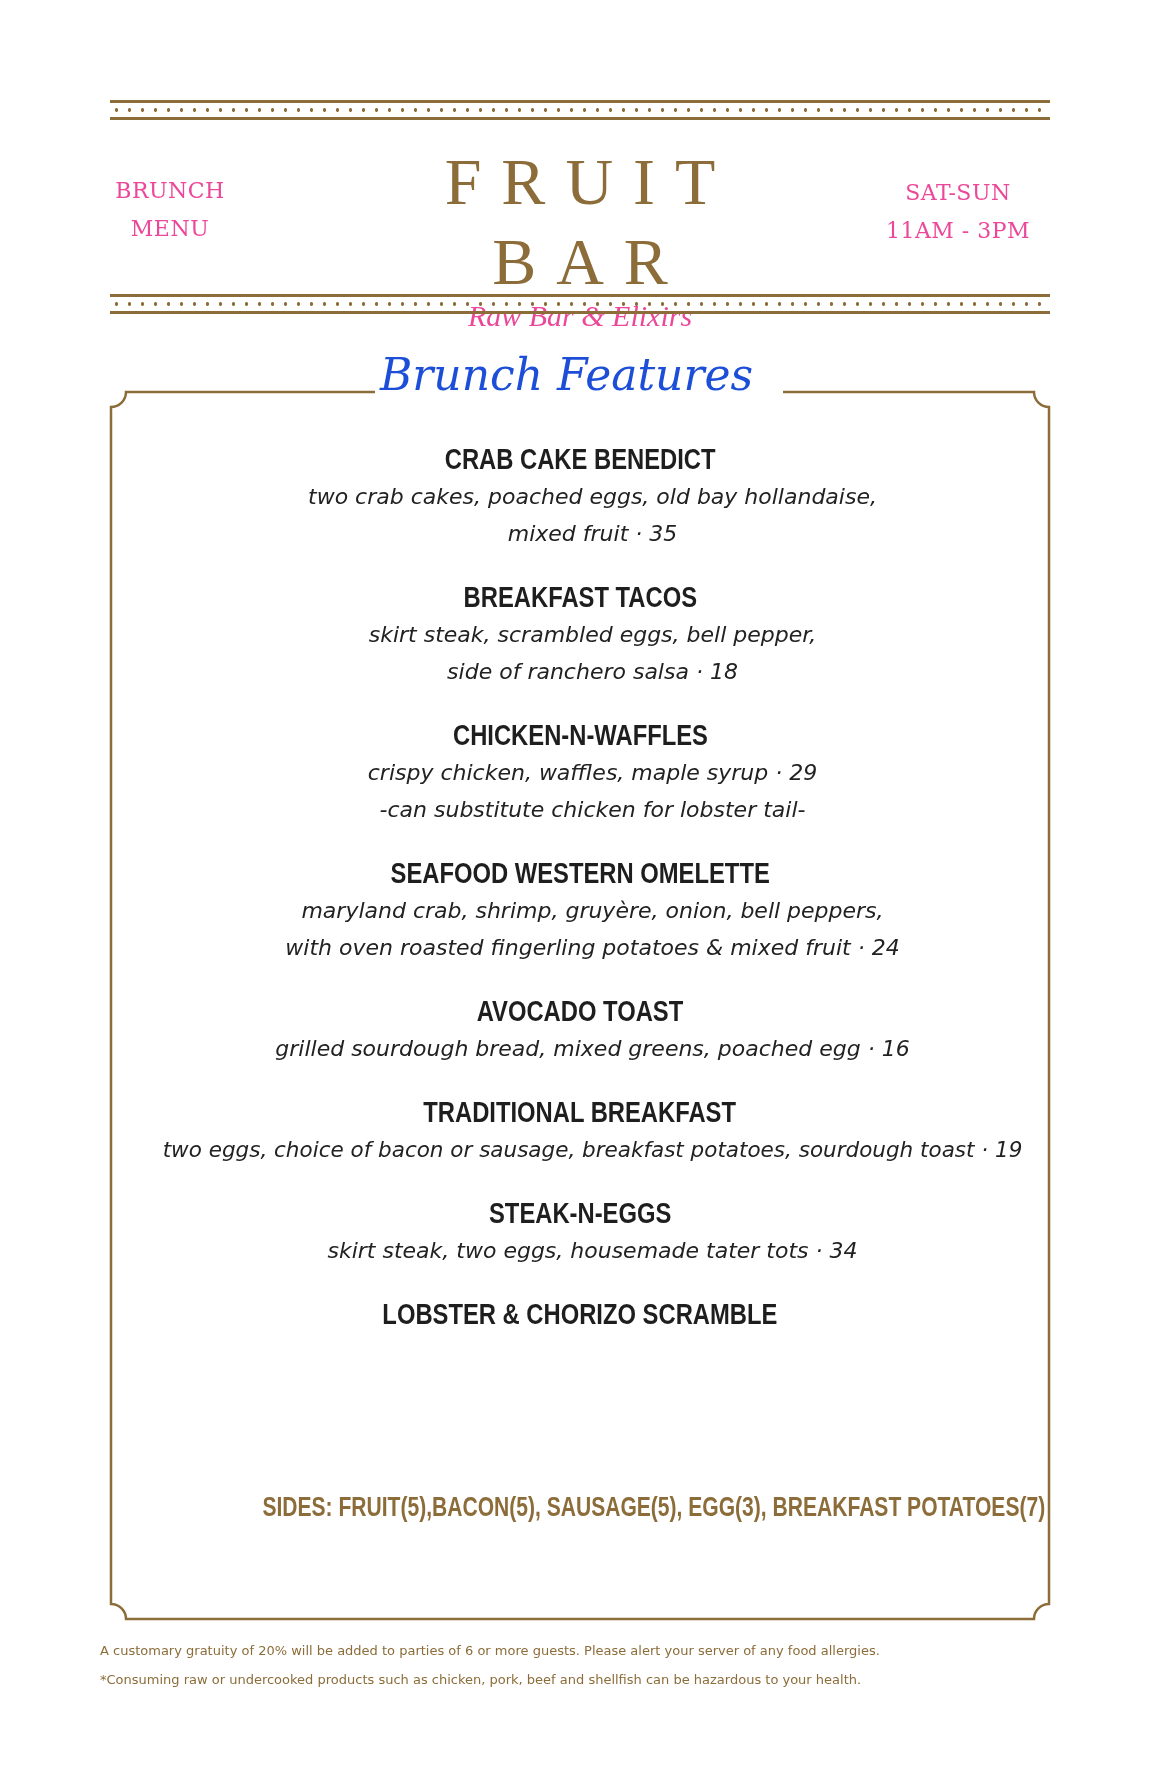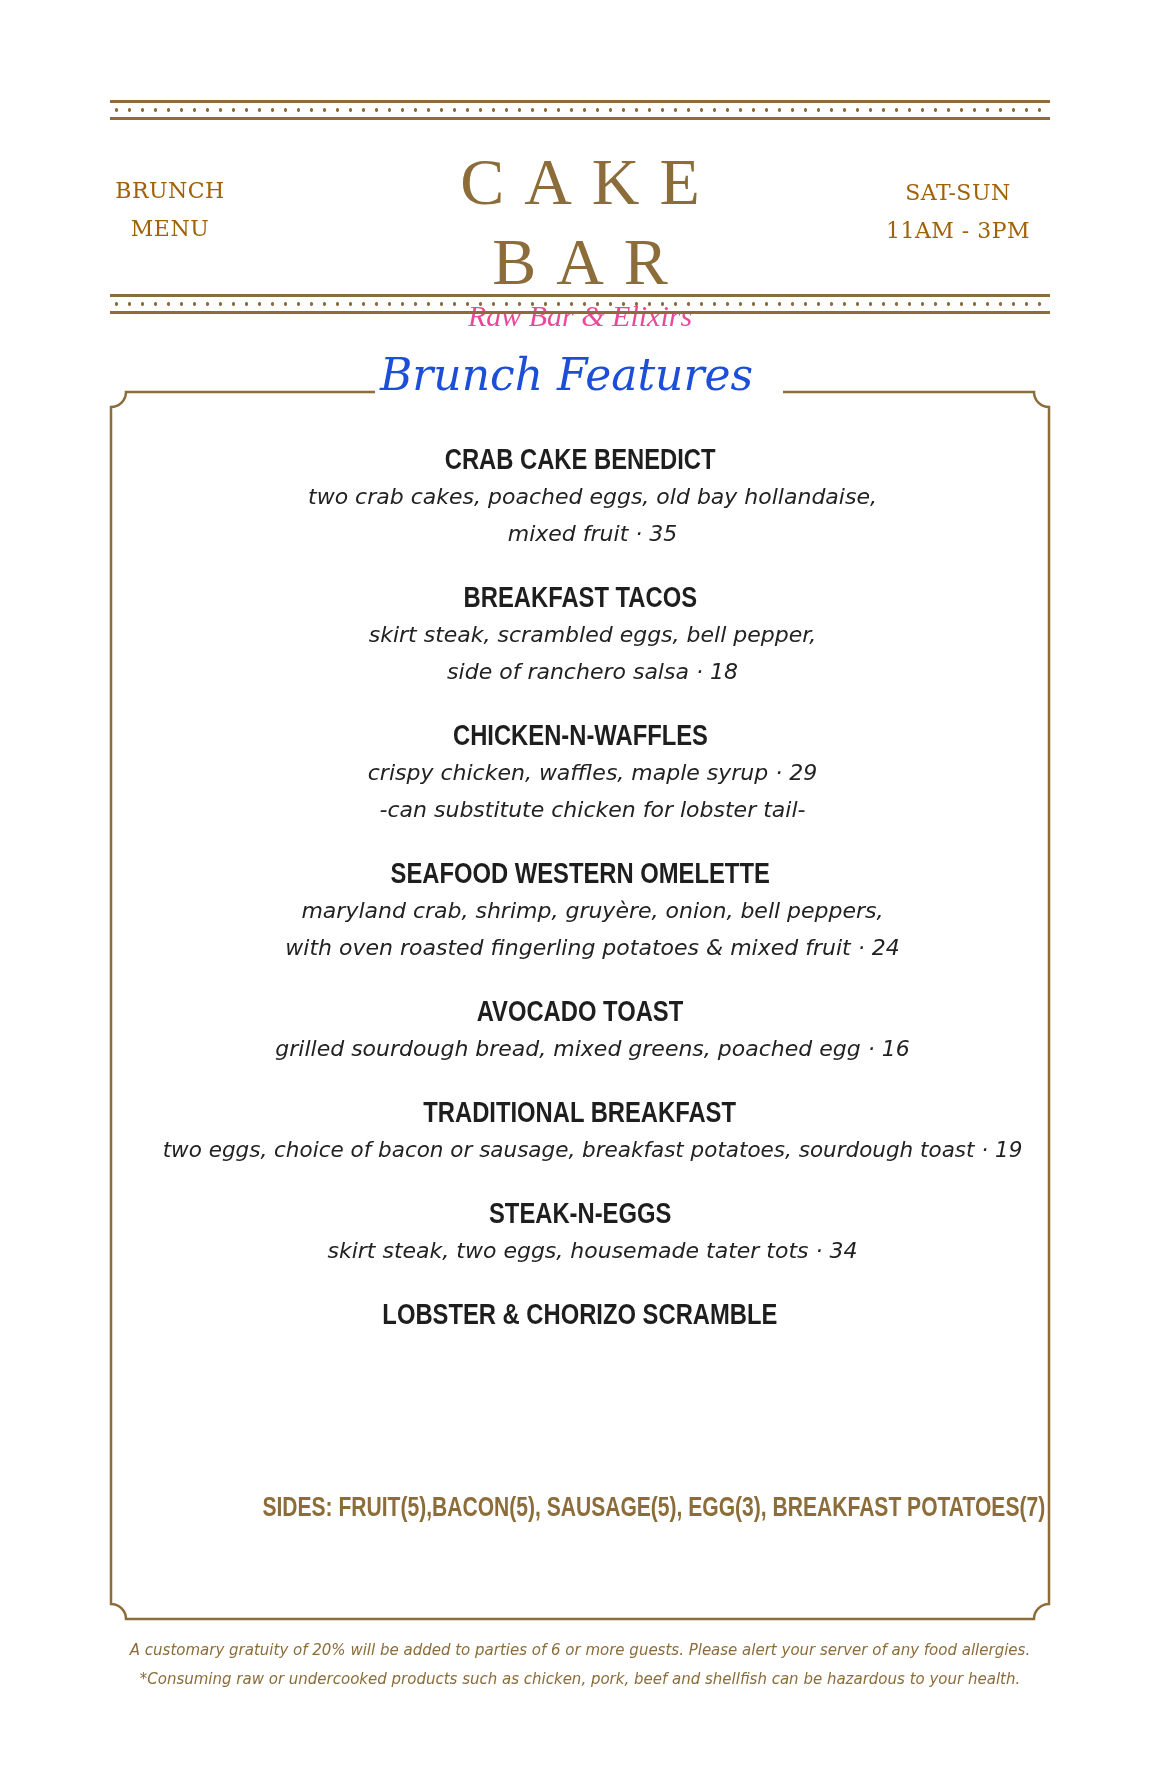--- a/index.html
+++ b/index.html
@@ -7,21 +7,21 @@
 
   .rule-band { position: absolute; left: 110px; width: 940px; height: 20px; }
   .rule-band .line { position: absolute; left: 0; right: 0; height: 3px; background: #8c6d3a; }
   .rule-band .line.top { top: 0; }
   .rule-band .line.bottom { bottom: 0; }
   .rule-band .dots { position: absolute; left: 0; right: 0; top: 8px; height: 4px;
     background-image: radial-gradient(circle, #8c6d3a 1.6px, transparent 2px);
     background-size: 13px 4px; background-repeat: repeat-x; background-position: 0 0; }
 
   .side-label { position: absolute; font-family: "DejaVu Serif", serif; font-size: 22px; line-height: 38px;
-    color: #a16207; text-align: center; letter-spacing: 0.5px; }
+    color: #ec4899; text-align: center; letter-spacing: 0.5px; }
   .side-label.left { left: 90px; top: 172px; width: 160px; }
   .side-label.right { left: 868px; top: 174px; width: 180px; }
   .side-label span { display: block; }
 
   .brand { position: absolute; left: 330px; top: 142px; width: 500px; text-align: center; }
   .brand-name { font-family: "Liberation Serif", serif; font-size: 66px; letter-spacing: 20px; color: #8c6d3a;
     line-height: 80px; padding-left: 20px; }
   .brand-sub { font-family: Liberation Serif, serif; font-style: italic; font-size: 30px; color: #ec4899; line-height: 40px; margin-top: -6px; }
 
   .frame { position: absolute; left: 0; top: 0; }
@@ -34,39 +34,39 @@
   .item-name { font-family: "Liberation Sans", sans-serif; font-weight: bold; font-size: 29px; color: #1e1e1e;
     line-height: 38px; letter-spacing: 0px; transform: scaleX(0.82); display: inline-block; }
   .item-desc { font-family: "DejaVu Sans", sans-serif; font-style: italic; font-size: 22px; color: #222;
     line-height: 37px; padding-left: 25px; }
   .item-desc.wide { font-size: 21.5px; }
 
   .sides { position: absolute; left: 112px; top: 1492px; width: 936px; text-align: center; padding-left: 40px; }
   .sides span { font-family: "Liberation Sans", sans-serif; font-weight: bold; font-size: 27px; color: #8c6d3a;
     display: inline-block; transform: scaleX(0.78); white-space: nowrap; }
 
-  .footer { position: absolute; left: 100px; top: 1636px; width: 960px; text-align: center;
-    font-family: "DejaVu Sans", sans-serif; font-style: italic; font-size: 15px; color: #8c6d3a; line-height: 29px; }
+  .footer { position: absolute; left: 100px; top: 1636px; width: 960px; 
+    font-family: "DejaVu Sans", sans-serif; font-size: 13px; color: #8c6d3a; line-height: 29px; }
 </style>
 </head>
 <body>
 
 <div class="rule-band" style="top:100px;">
   <div class="line top"></div>
   <div class="dots"></div>
   <div class="line bottom"></div>
 </div>
 
 <div class="side-label left">
   <span>BRUNCH</span>
   <span>MENU</span>
 </div>
 
 <div class="brand">
-  <div class="brand-name">CAKE BAR</div>
+  <div class="brand-name">FRUIT BAR</div>
   <div class="brand-sub">Raw Bar &amp; Elixirs</div>
 </div>
 
 <div class="side-label right">
   <span>SAT-SUN</span>
   <span>11AM - 3PM</span>
 </div>
 
 <div class="rule-band" style="top:294px;">
   <div class="line top"></div>

